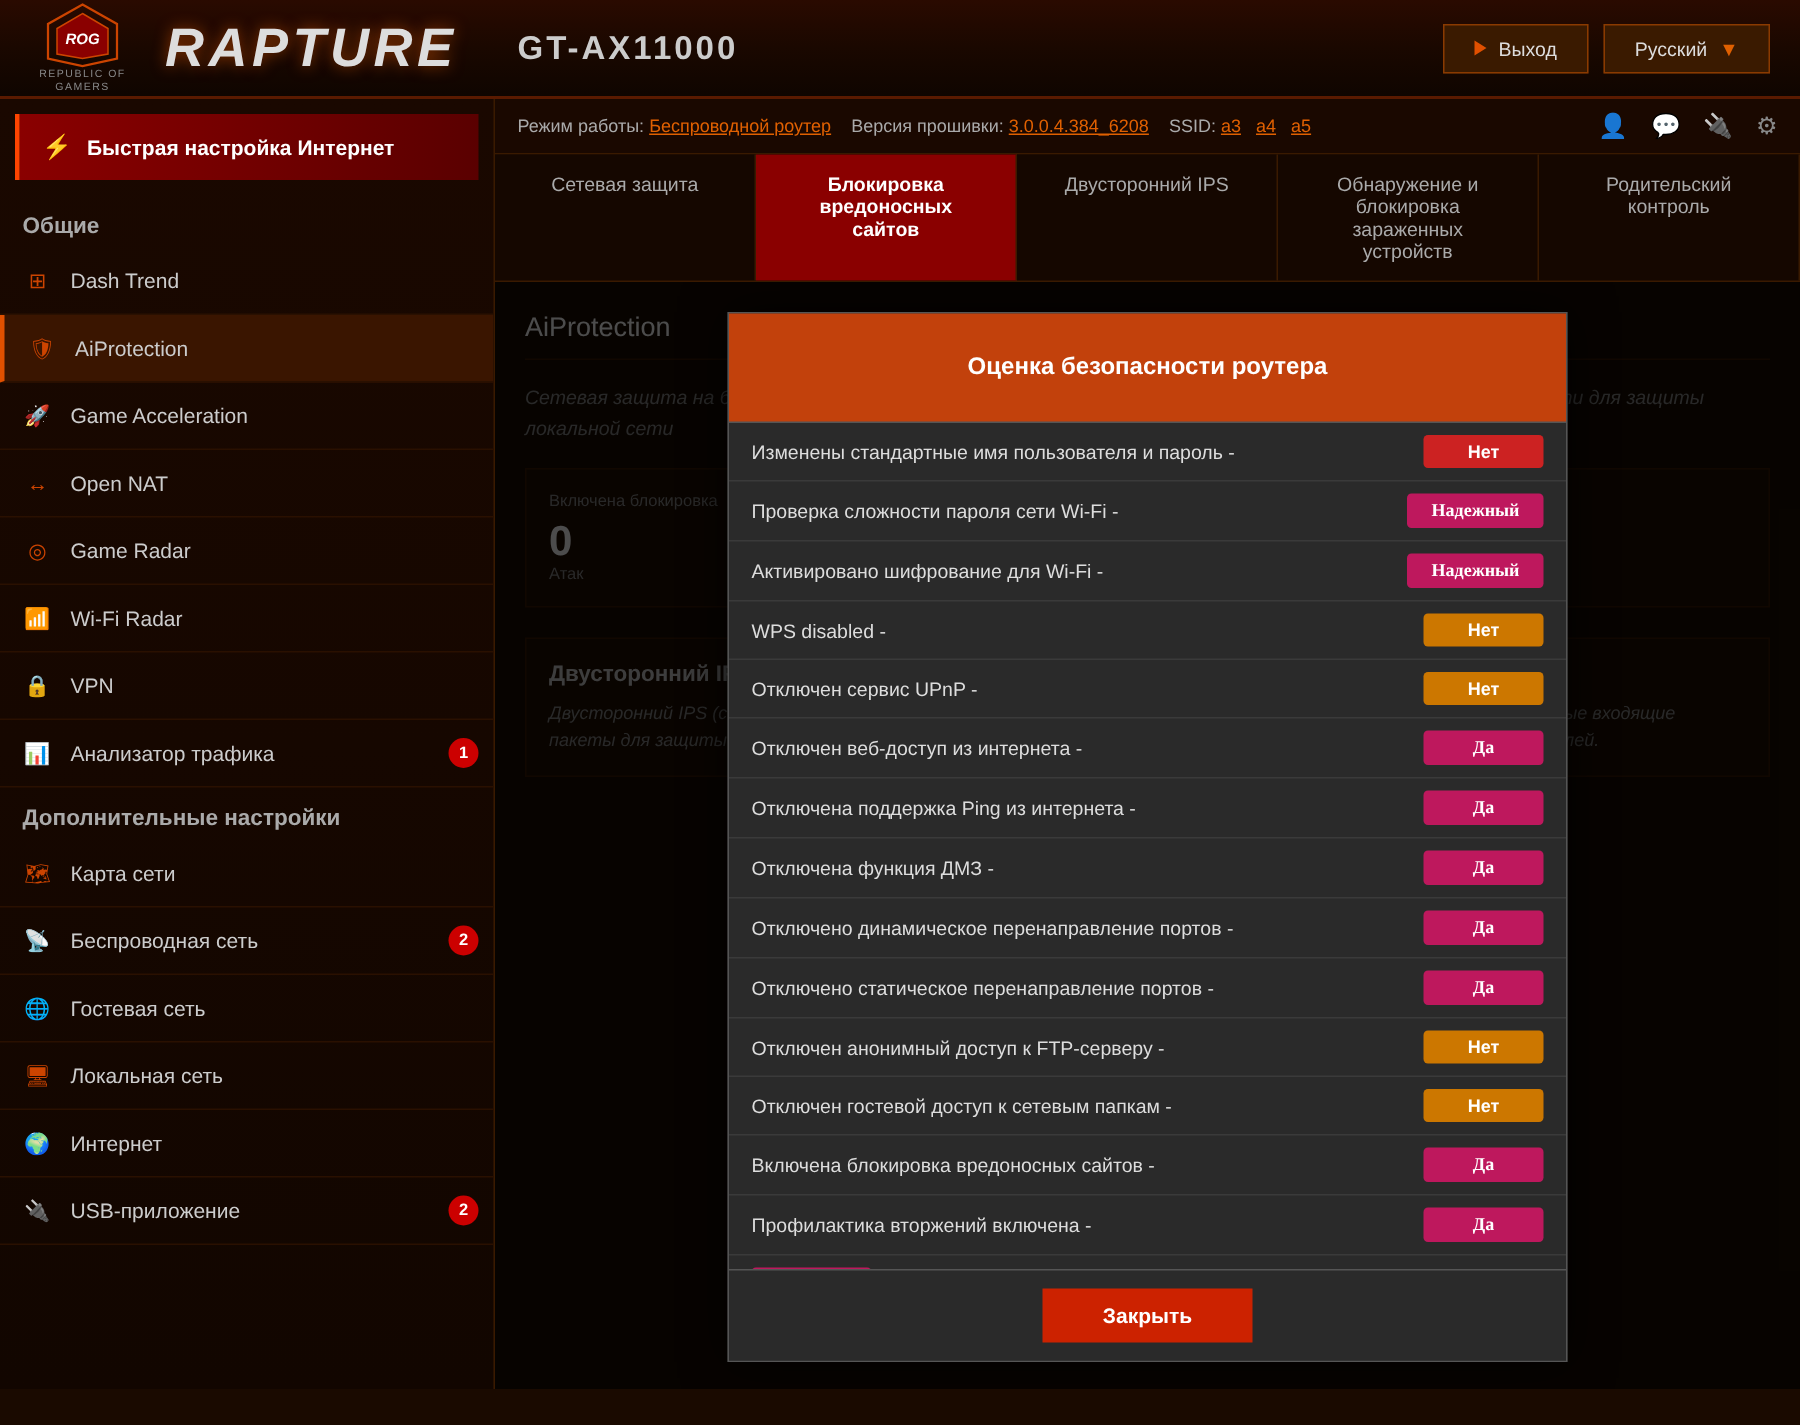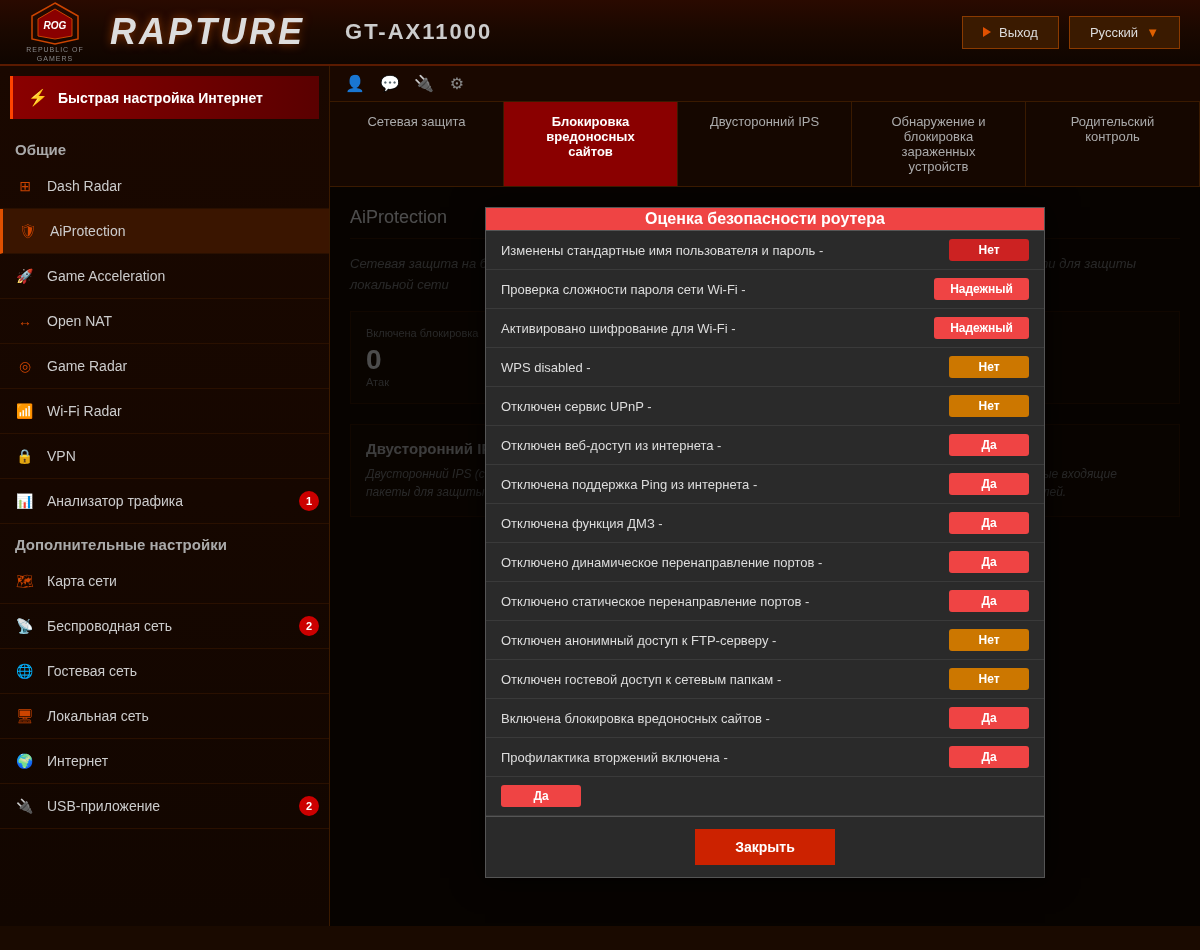--- a/index.html
+++ b/index.html
@@ -278,22 +278,22 @@
     .modal {
       background: #2a2a2a;
       border: 1px solid #555;
       width: 560px;
       max-height: 700px;
       display: flex;
       flex-direction: column;
       box-shadow: 0 0 30px rgba(0,0,0,0.8);
     }
     .modal-header {
-      background: #ef4444;
-      padding: 2px 20px;
+      background: #c2410c;
+      padding: 27px 20px;
       text-align: center;
       font-size: 16px;
       font-weight: bold;
       color: #fff;
       border-bottom: 1px solid #555;
     }
     .modal-body {
       overflow-y: auto;
       flex: 1;
     }
@@ -316,21 +316,21 @@
     .security-badge {
       padding: 4px 16px;
       border-radius: 3px;
       font-size: 12px;
       font-weight: bold;
       min-width: 80px;
       text-align: center;
     }
     .badge-red { background: #cc2222; color: #fff; }
     .badge-orange { background: #cc7700; color: #fff; }
-    .badge-green { background: #ef4444; color: #fff; }
+    .badge-green { background: #be185d; color: #fff; font-family: Liberation Serif, serif; }
 
     .modal-footer {
       padding: 12px 20px;
       display: flex;
       justify-content: center;
       border-top: 1px solid #555;
       background: #2a2a2a;
     }
     .btn-close-modal {
       background: #cc2200;
@@ -396,21 +396,21 @@
 
     <div class="quick-setup">
       <span class="quick-setup-icon">⚡</span>
       <span class="quick-setup-text">Быстрая настройка Интернет</span>
     </div>
 
     <div class="section-title">Общие</div>
 
     <div class="sidebar-item">
       <span class="sidebar-item-icon">⊞</span>
-      <span class="sidebar-item-label">Dash Radar</span>
+      <span class="sidebar-item-label">Dash Trend</span>
     </div>
     <div class="sidebar-item active">
       <span class="sidebar-item-icon">🛡</span>
       <span class="sidebar-item-label">AiProtection</span>
     </div>
     <div class="sidebar-item">
       <span class="sidebar-item-icon">🚀</span>
       <span class="sidebar-item-label">Game Acceleration</span>
     </div>
     <div class="sidebar-item">
@@ -461,20 +461,34 @@
     <div class="sidebar-item">
       <span class="sidebar-item-icon">🔌</span>
       <span class="sidebar-item-label">USB-приложение</span>
       <span class="sidebar-badge">2</span>
     </div>
   </div>
 
   <div class="content">
 
     <div class="status-bar">
+      <div class="status-info">
+        <span>Режим работы:</span>
+        <a>Беспроводной роутер</a>
+        &nbsp;&nbsp;
+        <span>Версия прошивки:</span>
+        <a>3.0.0.4.384_6208</a>
+        &nbsp;&nbsp;
+        <span>SSID:</span>
+        <a>а3</a>
+        &nbsp;
+        <a>а4</a>
+        &nbsp;
+        <a>а5</a>
+      </div>
       <div class="status-icons">
         <span class="status-icon">👤</span>
         <span class="status-icon">💬</span>
         <span class="status-icon">🔌</span>
         <span class="status-icon">⚙</span>
       </div>
     </div>
 
     <div class="nav-tabs">
       <div class="nav-tab">

